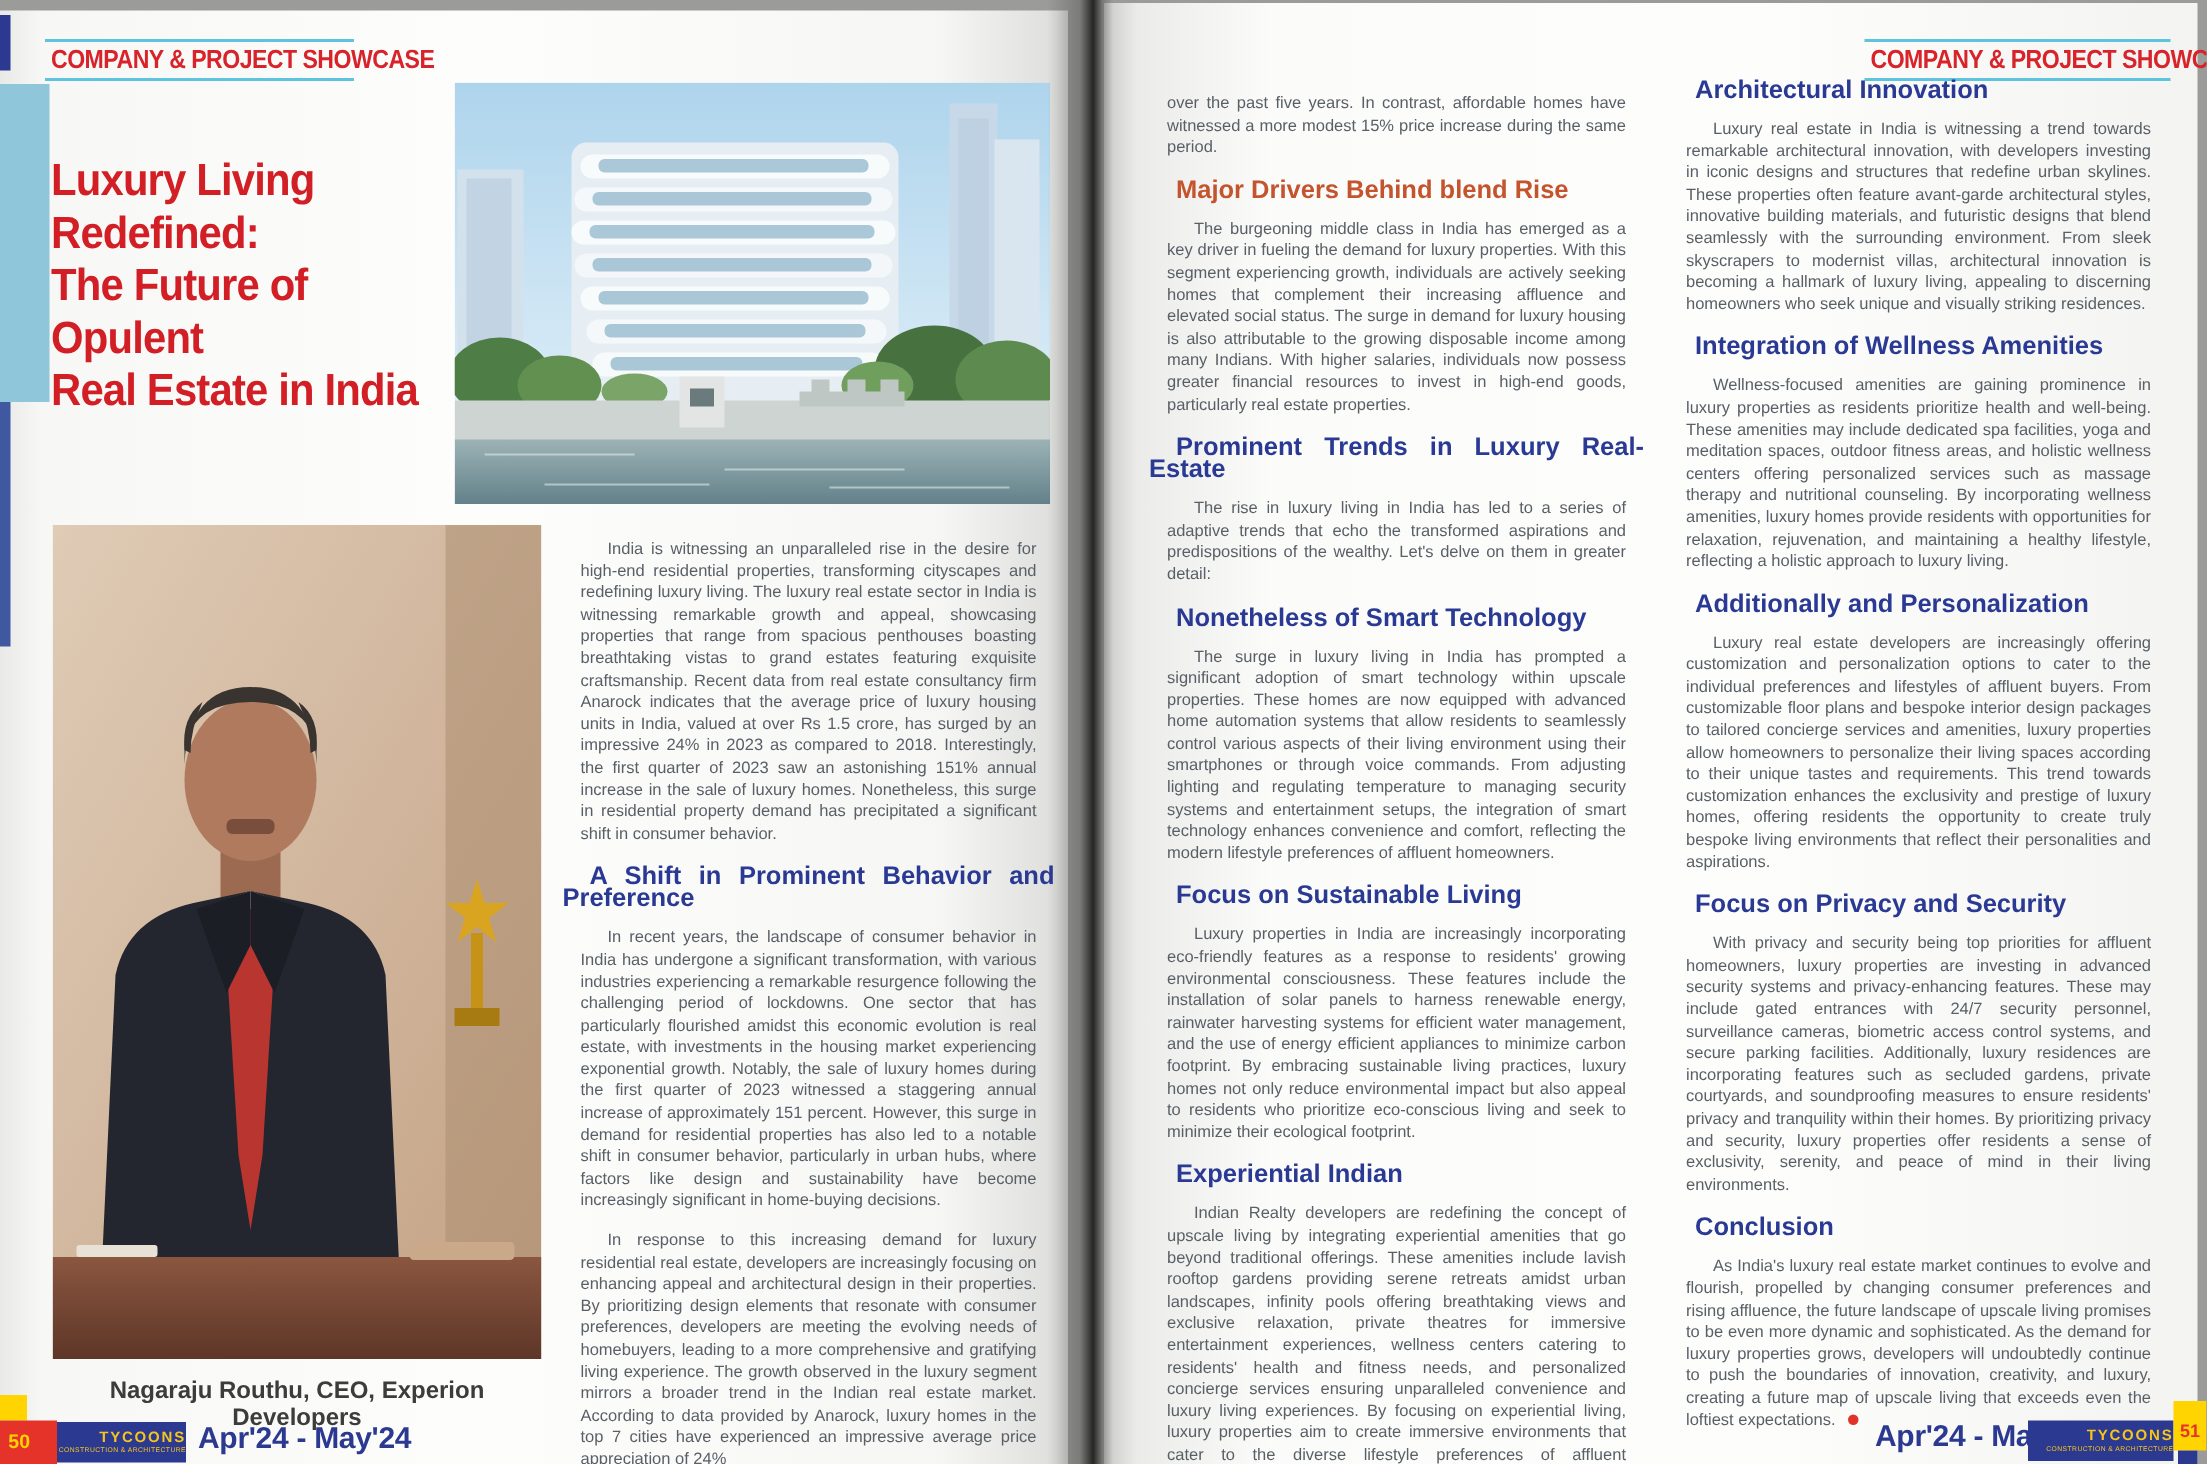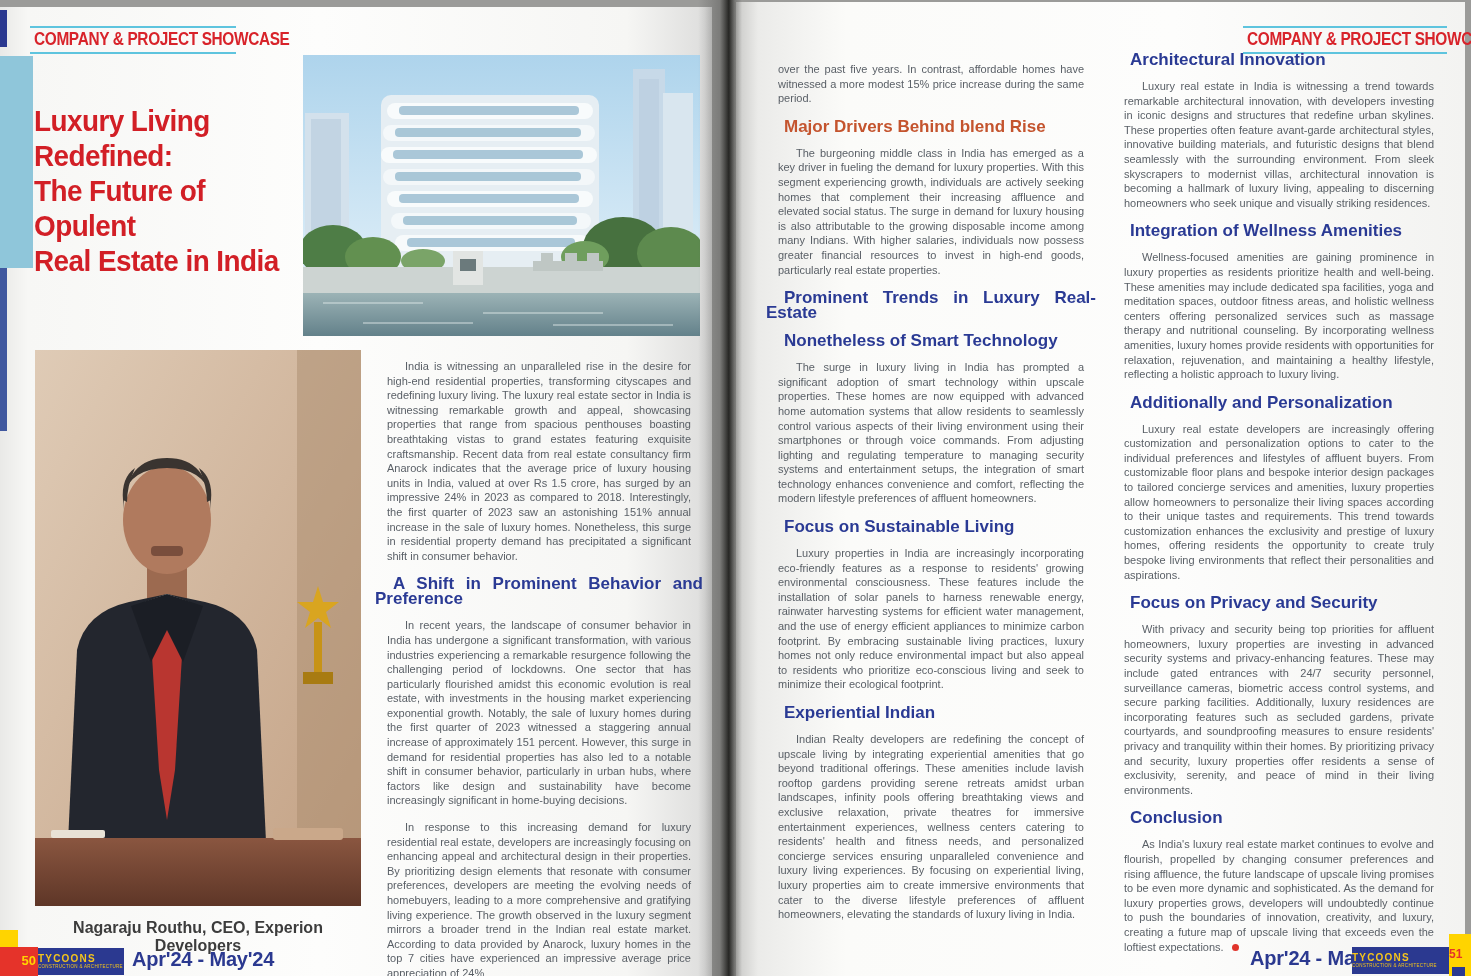--- a/index.html
+++ b/index.html
@@ -53,22 +53,22 @@
   .col p{margin:12px;text-indent:18px;}
   .col p.noindent{text-indent:0;}
   .col h3{margin:13px 0 0 0;text-indent:18px;font-size:17px;line-height:15px;font-weight:bold;color:#2a3a94;}
   .col h3.h-orange{color:#c4542e;}
   .col1{left:375px;top:347px;width:328px;}
   .end-dot{display:inline-block;width:7px;height:7px;border-radius:50%;background:#e0342b;margin-left:8px;vertical-align:baseline;}
   
   .sq{position:absolute;}
   .sq-yellow-l{left:0;top:930px;width:18px;height:17px;background:#ffd400;}
   .blk-red-l{left:0;top:947px;width:38px;height:29px;background:#e5332a;color:#ffd400;
-    font-weight:bold;font-size:13px;text-align:right;padding:6px 2px 0 0;box-sizing:border-box;}
-  .logo-block{position:absolute;background:#2b3990;color:#f5c51c;text-align:left;
+    font-weight:bold;font-size:13px;text-align:right;padding:6px 18px 0 0;box-sizing:border-box;}
+  .logo-block{position:absolute;background:#2b3990;color:#f5c51c;text-align:right;
     display:flex;flex-direction:column;justify-content:center;box-sizing:border-box;}
   .logo-left{left:38px;top:948px;width:86px;height:27px;}
   .logo-title{font-size:10px;font-weight:bold;letter-spacing:1.2px;line-height:10px;}
   .logo-sub{font-size:4.5px;letter-spacing:.3px;line-height:6px;}
   .issue{position:absolute;color:#2b3990;font-weight:bold;font-size:20px;letter-spacing:-0.2px;}
   .issue-left{left:132px;top:948px;}
 </style>
 </head>
 <body>
 
@@ -212,20 +212,21 @@
 <div class="page page-right">
   <div class="showcase" style="left:507px;top:24px;width:196px;">
     <span>COMPANY &amp; PROJECT SHOWCASE</span>
   </div>
 
   <div class="col" style="left:30px;top:48px;width:330px;">
     <p class="noindent">over the past five years. In contrast, affordable homes have witnessed a more modest 15% price increase during the same period.</p>
     <h3 class="h-orange">Major Drivers Behind blend Rise</h3>
     <p>The burgeoning middle class in India has emerged as a key driver in fueling the demand for luxury properties. With this segment experiencing growth, individuals are actively seeking homes that complement their increasing affluence and elevated social status. The surge in demand for luxury housing is also attributable to the growing disposable income among many Indians. With higher salaries, individuals now possess greater financial resources to invest in high-end goods, particularly real estate properties.</p>
     <h3>Prominent Trends in Luxury Real-Estate</h3>
+    <p>The rise in luxury living in India has led to a series of adaptive trends that echo the transformed aspirations and predispositions of the wealthy. Let's delve on them in greater detail:</p>
     <h3>Nonetheless of Smart Technology</h3>
     <p>The surge in luxury living in India has prompted a significant adoption of smart technology within upscale properties. These homes are now equipped with advanced home automation systems that allow residents to seamlessly control various aspects of their living environment using their smartphones or through voice commands. From adjusting lighting and regulating temperature to managing security systems and entertainment setups, the integration of smart technology enhances convenience and comfort, reflecting the modern lifestyle preferences of affluent homeowners.</p>
     <h3>Focus on Sustainable Living</h3>
     <p>Luxury properties in India are increasingly incorporating eco-friendly features as a response to residents' growing environmental consciousness. These features include the installation of solar panels to harness renewable energy, rainwater harvesting systems for efficient water management, and the use of energy efficient appliances to minimize carbon footprint. By embracing sustainable living practices, luxury homes not only reduce environmental impact but also appeal to residents who prioritize eco-conscious living and seek to minimize their ecological footprint.</p>
     <h3>Experiential Indian</h3>
     <p>Indian Realty developers are redefining the concept of upscale living by integrating experiential amenities that go beyond traditional offerings. These amenities include lavish rooftop gardens providing serene retreats amidst urban landscapes, infinity pools offering breathtaking views and exclusive relaxation, private theatres for immersive entertainment experiences, wellness centers catering to residents' health and fitness needs, and personalized concierge services ensuring unparalleled convenience and luxury living experiences. By focusing on experiential living, luxury properties aim to create immersive environments that cater to the diverse lifestyle preferences of affluent homeowners, elevating the standards of luxury living in India.</p>
   </div>
 
   <div class="col" style="left:376px;top:50px;width:334px;">
     <h3 style="margin-top:0;">Architectural Innovation</h3>
@@ -238,17 +239,17 @@
     <p>With privacy and security being top priorities for affluent homeowners, luxury properties are investing in advanced security systems and privacy-enhancing features. These may include gated entrances with 24/7 security personnel, surveillance cameras, biometric access control systems, and secure parking facilities. Additionally, luxury residences are incorporating features such as secluded gardens, private courtyards, and soundproofing measures to ensure residents' privacy and tranquility within their homes. By prioritizing privacy and security, luxury properties offer residents a sense of exclusivity, serenity, and peace of mind in their living environments.</p>
     <h3>Conclusion</h3>
     <p><span>As India's luxury real estate market continues to evolve and flourish, propelled by changing consumer preferences and rising affluence, the future landscape of upscale living promises to be even more dynamic and sophisticated. As the demand for luxury properties grows, developers will undoubtedly continue to push the boundaries of innovation, creativity, and luxury, creating a future map of upscale living that exceeds even the loftiest expectations.</span><span class="end-dot"></span></p>
   </div>
 
   <div class="issue" style="left:514px;top:945px;">Apr'24 - May'24</div>
   <div class="logo-block" style="left:616px;top:945px;width:97px;height:27px;">
     <div class="logo-title">TYCOONS</div>
     <div class="logo-sub">CONSTRUCTION &amp; ARCHITECTURE</div>
   </div>
-  <div class="sq" style="left:713px;top:932px;width:22px;height:43px;background:#ffd400;color:#e5332a;font-weight:bold;font-size:12px;text-align:left;padding-top:13px;box-sizing:border-box;">51</div>
+  <div class="sq" style="left:713px;top:932px;width:22px;height:33px;background:#ffd400;color:#e5332a;font-weight:bold;font-size:12px;text-align:center;padding-top:13px;box-sizing:border-box;">51</div>
   <div class="sq" style="left:716px;top:965px;width:13px;height:9px;background:#2b3990;"></div>
 </div>
 
 <div class="gutter"></div>
 
 </body></html>

